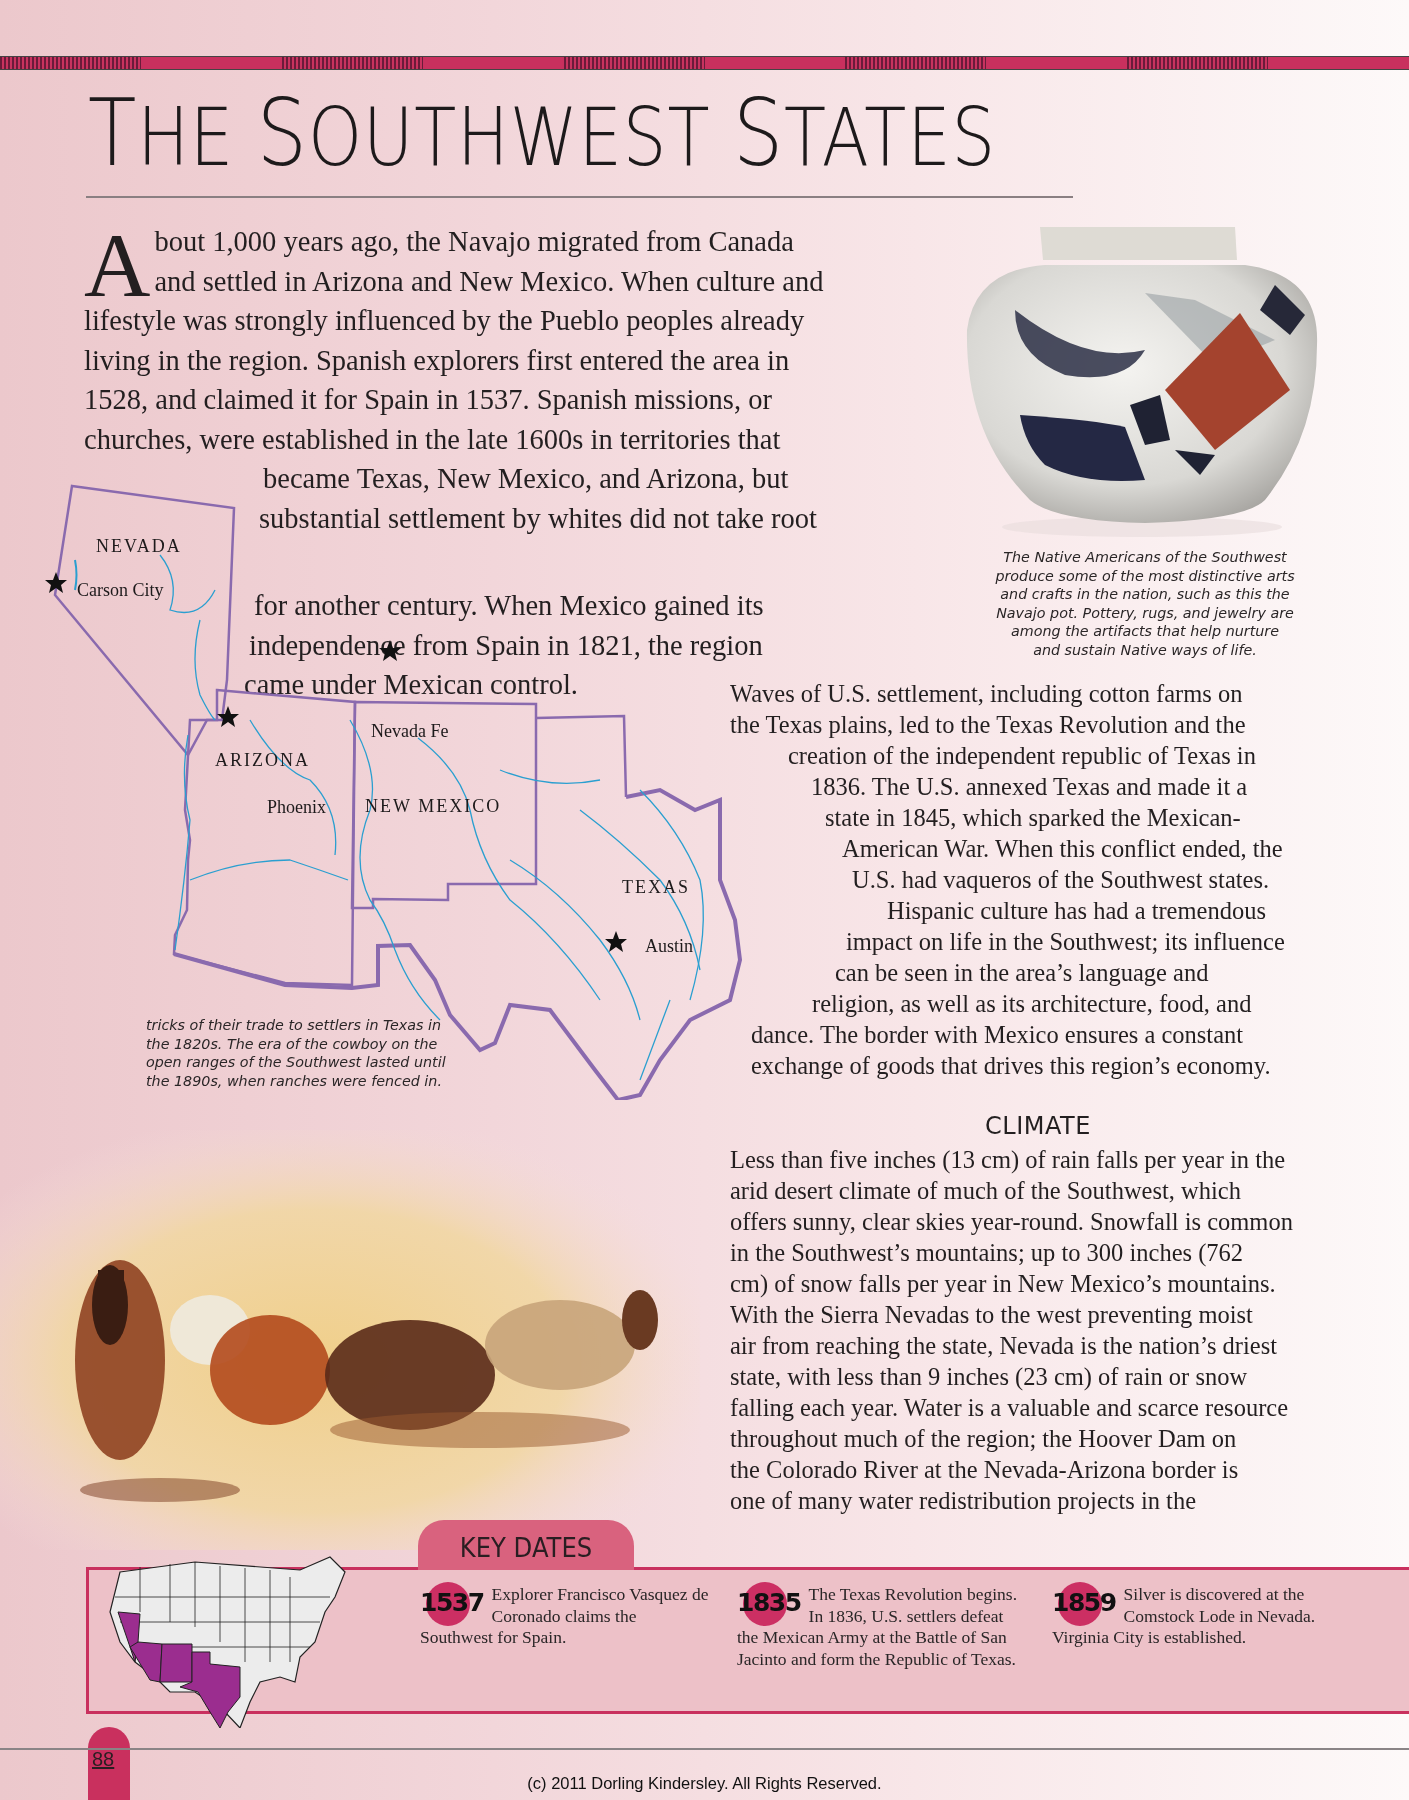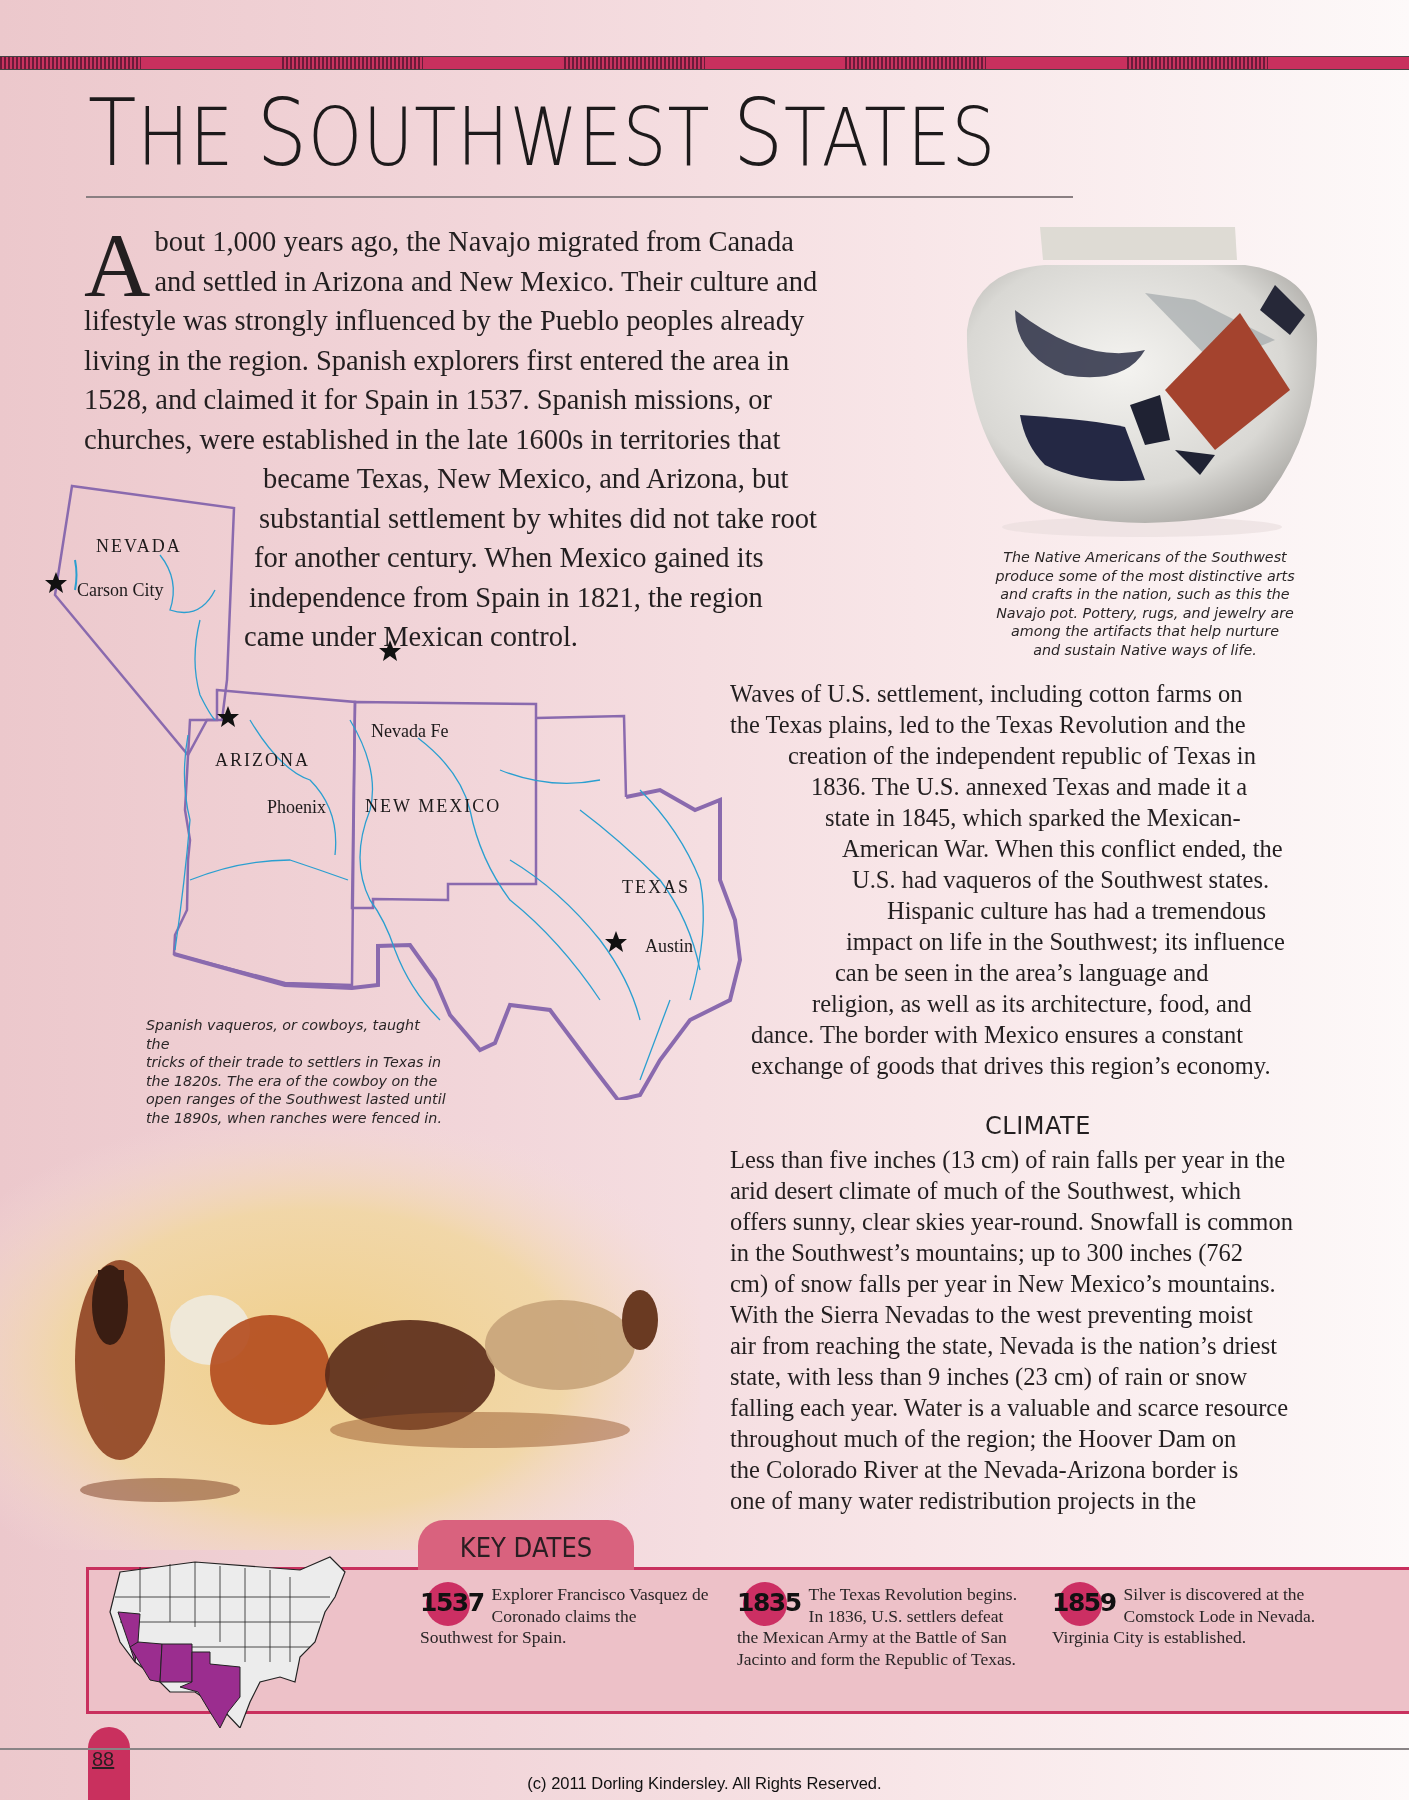--- a/index.html
+++ b/index.html
@@ -62,28 +62,28 @@
 </div>
 
 <h1 class="title" style="margin:0;">
   <span class="cap">T</span><span>HE </span><span class="cap">S</span><span>OUTHWEST </span><span class="cap">S</span><span>TATES</span>
 </h1>
 <div class="title-rule"></div>
 
 <div class="para intro">
   <span class="dropcap">A</span>
   <span class="line">bout 1,000 years ago, the Navajo migrated from Canada</span>
-  <span class="line">and settled in Arizona and New Mexico. Their culture and</span>
+  <span class="line">and settled in Arizona and New Mexico. When culture and</span>
   <span class="line" style="clear:left;">lifestyle was strongly influenced by the Pueblo peoples already</span>
   <span class="line">living in the region. Spanish explorers first entered the area in</span>
   <span class="line">1528, and claimed it for Spain in 1537. Spanish missions, or</span>
   <span class="line">churches, were established in the late 1600s in territories that</span>
   <span class="line" style="padding-left:179px;">became Texas, New Mexico, and Arizona, but</span>
   <span class="line" style="padding-left:175px;">substantial settlement by whites did not take root</span>
-  <span class="line" style="padding-left:170px;">for another century. When Mexico gained its</span>
+  <span class="line" style="padding-left:170px;margin-top:48px;">for another century. When Mexico gained its</span>
   <span class="line" style="padding-left:165px;">independence from Spain in 1821, the region</span>
   <span class="line" style="padding-left:160px;">came under Mexican control.</span>
 </div>
 
 <svg class="pot" viewBox="0 0 395 330">
   <defs>
     <radialGradient id="potg" cx="45%" cy="40%" r="65%">
       <stop offset="0%" stop-color="#f4f3f0"></stop>
       <stop offset="70%" stop-color="#d9d8d4"></stop>
       <stop offset="100%" stop-color="#a9a7a3"></stop>
@@ -150,21 +150,20 @@
 <div class="map-label" style="left:96px;top:536px;">NEVADA</div>
 <div class="map-label" style="left:215px;top:750px;">ARIZONA</div>
 <div class="map-label" style="left:365px;top:796px;">NEW MEXICO</div>
 <div class="map-label" style="left:622px;top:877px;">TEXAS</div>
 <div class="city" style="left:77px;top:580px;">Carson City</div>
 <div class="city" style="left:267px;top:797px;">Phoenix</div>
 <div class="city" style="left:371px;top:721px;">Nevada Fe</div>
 <div class="city" style="left:645px;top:936px;">Austin</div>
 
 <div class="caption cap-cowboy">
-  <div>Spanish vaqueros, or cowboys, taught the</div>
   <div>tricks of their trade to settlers in Texas in</div>
   <div>the 1820s. The era of the cowboy on the</div>
   <div>open ranges of the Southwest lasted until</div>
   <div>the 1890s, when ranches were fenced in.</div>
 </div>
 
 <div class="para col2">
   <span class="ln">Waves of U.S. settlement, including cotton farms on</span>
   <span class="ln">the Texas plains, led to the Texas Revolution and the</span>
   <span class="ln" style="padding-left:58px;">creation of the independent republic of Texas in</span>

